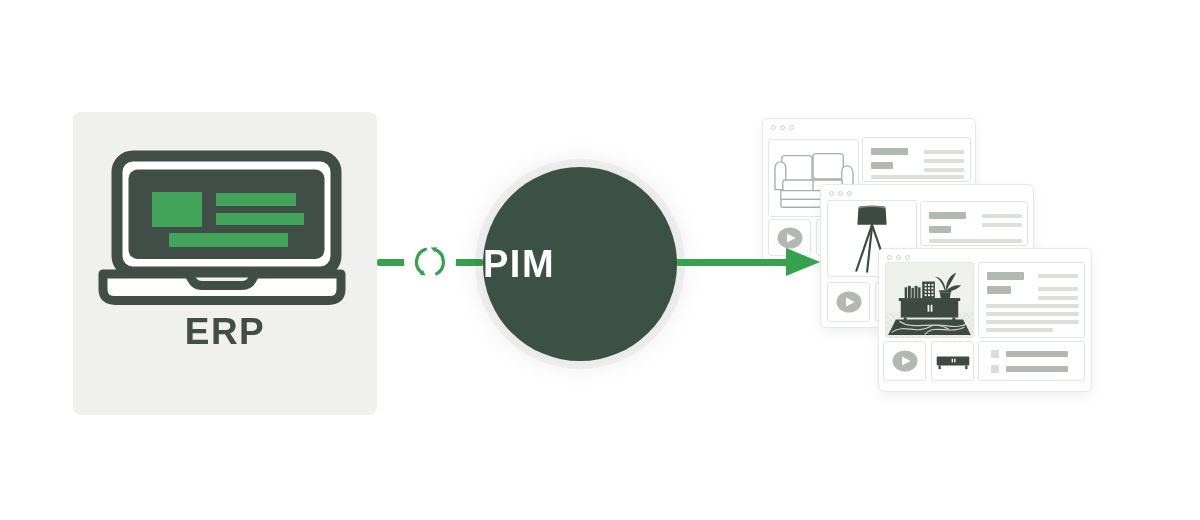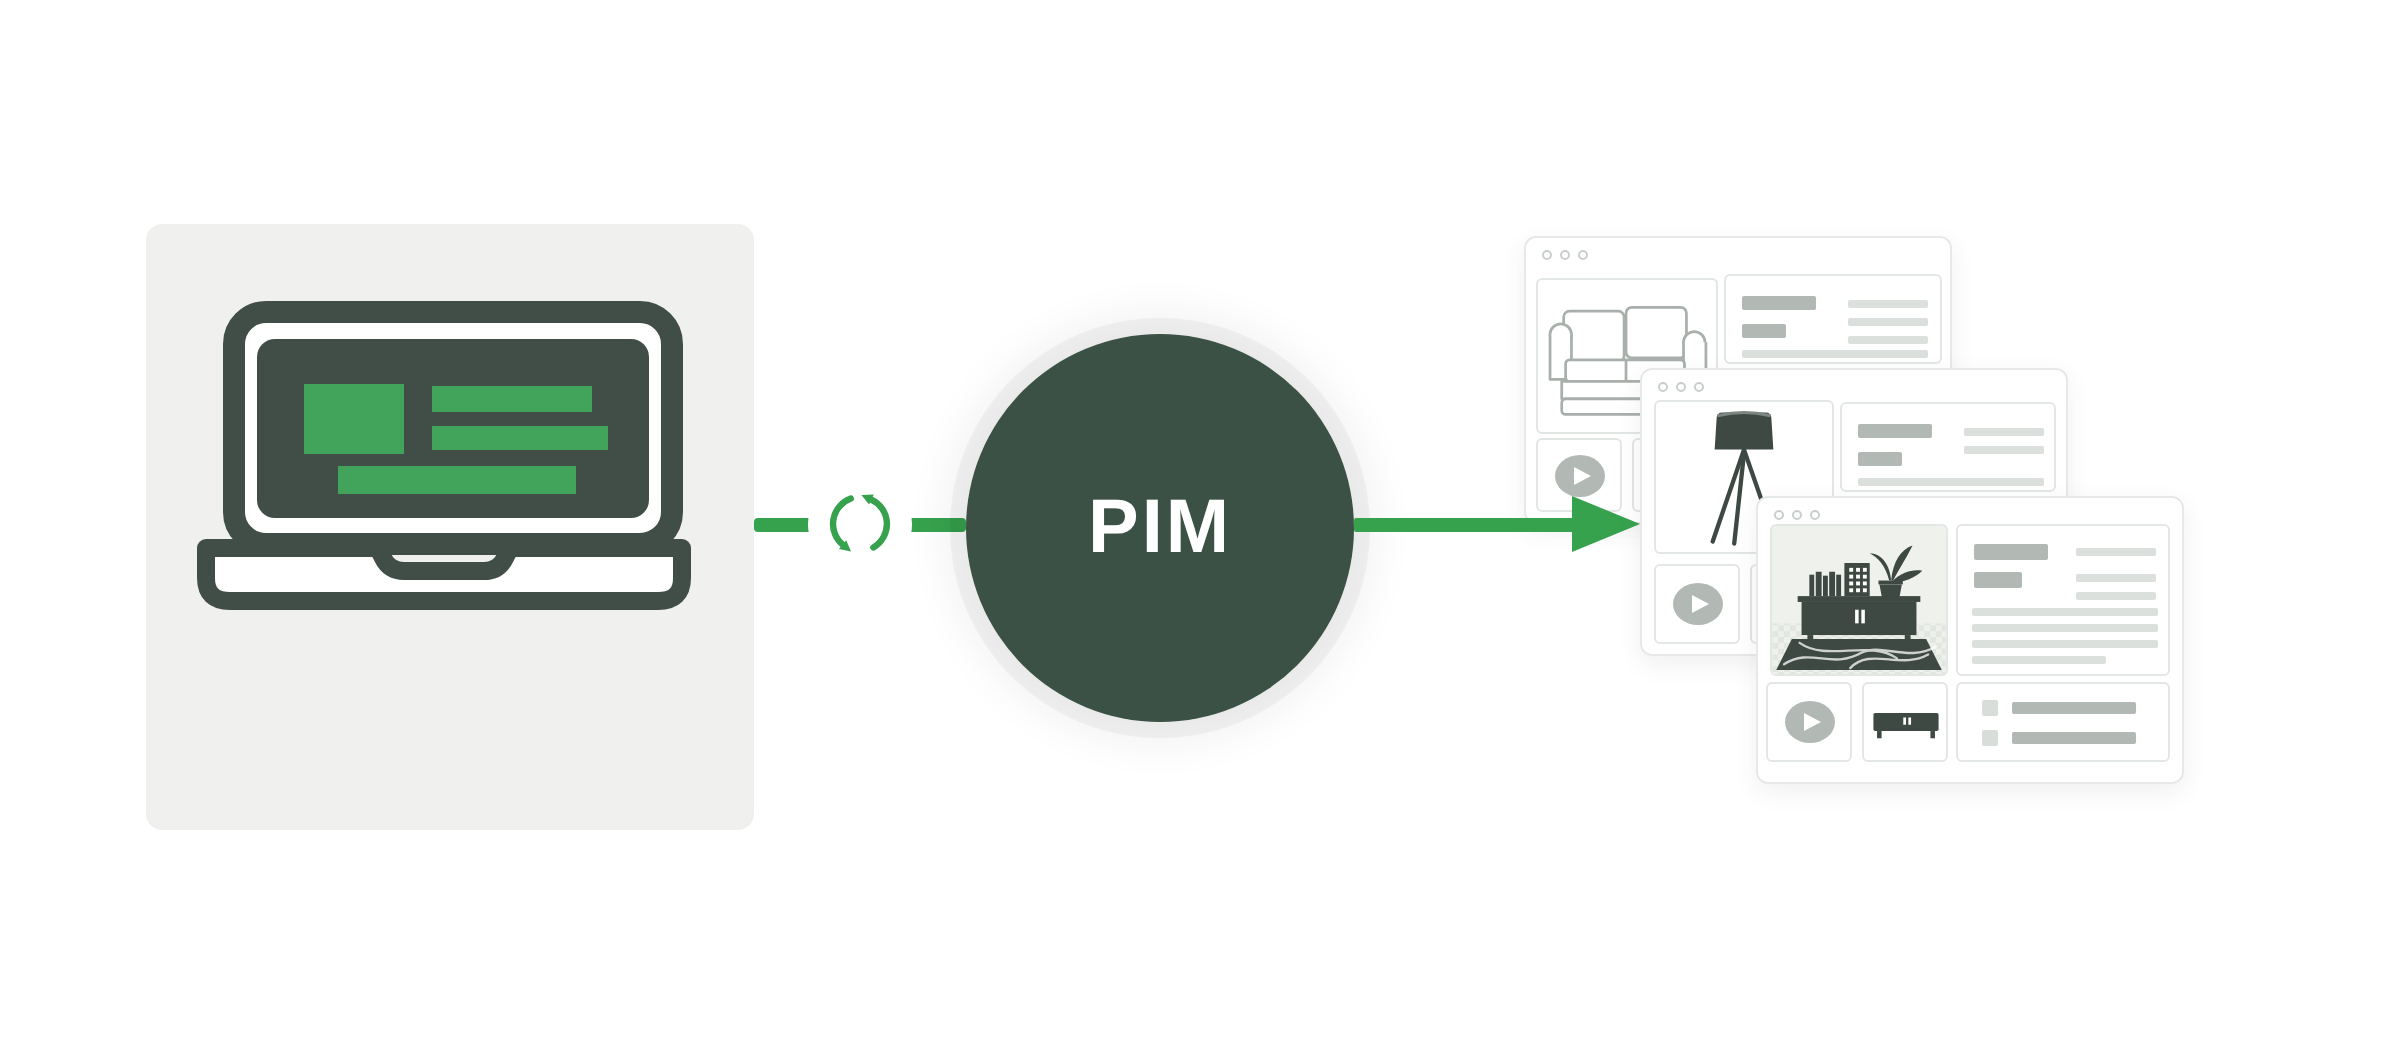--- a/index.html
+++ b/index.html
@@ -33,21 +33,21 @@
   .connector{position:absolute;height:7px;background:var(--accent-green);border-radius:2px;z-index:1;}
   .connector-left{left:377px;top:258.5px;width:106px;}
   .sync-badge{position:absolute;left:404px;top:236px;width:52px;height:52px;border-radius:50%;background:#fff;z-index:2;}
   .flow-arrow{position:absolute;left:677px;top:248px;width:145px;height:28px;z-index:4;}
   .flow-arrow .bar{position:absolute;left:0;top:10.5px;width:112px;height:7px;background:var(--accent-green);}
   .flow-arrow .head{position:absolute;left:109px;top:0;width:0;height:0;
     border-top:14px solid transparent;border-bottom:14px solid transparent;border-left:34px solid var(--accent-green);}
 
   
   .hub{position:absolute;left:483px;top:167px;width:194px;height:194px;border-radius:50%;
-    background:var(--hub-green);z-index:2;display:flex;flex-direction:column;align-items:center;justify-content:center;
+    background:var(--hub-green);z-index:2;display:flex;flex-direction:row;align-items:center;
     box-shadow:0 0 0 8px rgba(0,0,0,0.04),0 0 20px 12px rgba(0,0,0,0.05);}
   .hub span{color:#fff;font-size:38px;font-weight:700;line-height:45px;letter-spacing:1.5px;}
 
   
   .card{position:absolute;width:214px;height:144px;background:#fff;border:1px solid var(--card-border);
     border-radius:6px;box-shadow:0 4px 12px rgba(60,70,64,0.08);}
   .card-1{left:762px;top:118px;z-index:3;}
   .card-2{left:820px;top:184px;z-index:5;}
   .card-3{left:878px;top:248px;z-index:6;}
   .dots{position:absolute;left:8px;top:6px;display:flex;gap:4px;}
@@ -67,20 +67,21 @@
   <div class="erp-panel"></div>
   <svg class="laptop" viewBox="0 0 255 158">
     <rect x="22" y="6" width="219" height="116" rx="16" fill="#fff" stroke="var(--ink-dark)" stroke-width="11"></rect>
     <rect x="33.5" y="19.5" width="196" height="89.5" rx="9" fill="var(--ink-dark)"></rect>
     <rect x="57" y="42" width="50" height="35" fill="var(--laptop-green)"></rect>
     <rect x="121" y="43" width="80" height="13" fill="var(--laptop-green)"></rect>
     <rect x="121" y="63" width="88" height="12" fill="var(--laptop-green)"></rect>
     <rect x="74" y="83" width="119" height="14" fill="var(--laptop-green)"></rect>
     <path d="M 8 124 H 91 C 94 124 95 126 96.5 129 C 98.5 133 102 135.5 107 135.5 H 147 C 152 135.5 155.5 133 157.5 129 C 159 126 160 124 163 124 H 246 V 139 Q 246 150.5 234 150.5 H 20 Q 8 150.5 8 139 Z" fill="#fff" stroke="var(--ink-dark)" stroke-width="9" stroke-linejoin="round"></path>
   </svg>
+  <div class="erp-label">ERP</div>
 
   <div class="connector connector-left"></div>
   <div class="sync-badge">
     <svg viewBox="-26 -26 52 52" width="52" height="52">
       <path d="M -4.6 -12.7 A 13.5 13.5 0 0 0 -8.7 10.3" fill="none" stroke="var(--accent-green)" stroke-width="3.2" stroke-linecap="round"></path>
       <polygon points="-4.5,13.8 -10.5,12.5 -6.9,8.1" fill="var(--accent-green)"></polygon>
       <path d="M 6.7 11.7 A 13.5 13.5 0 0 0 5.7 -12.2" fill="none" stroke="var(--accent-green)" stroke-width="3.2" stroke-linecap="round"></path>
       <polygon points="0.7,-14.5 6.9,-14.7 4.5,-9.7" fill="var(--accent-green)"></polygon>
     </svg>
   </div>

